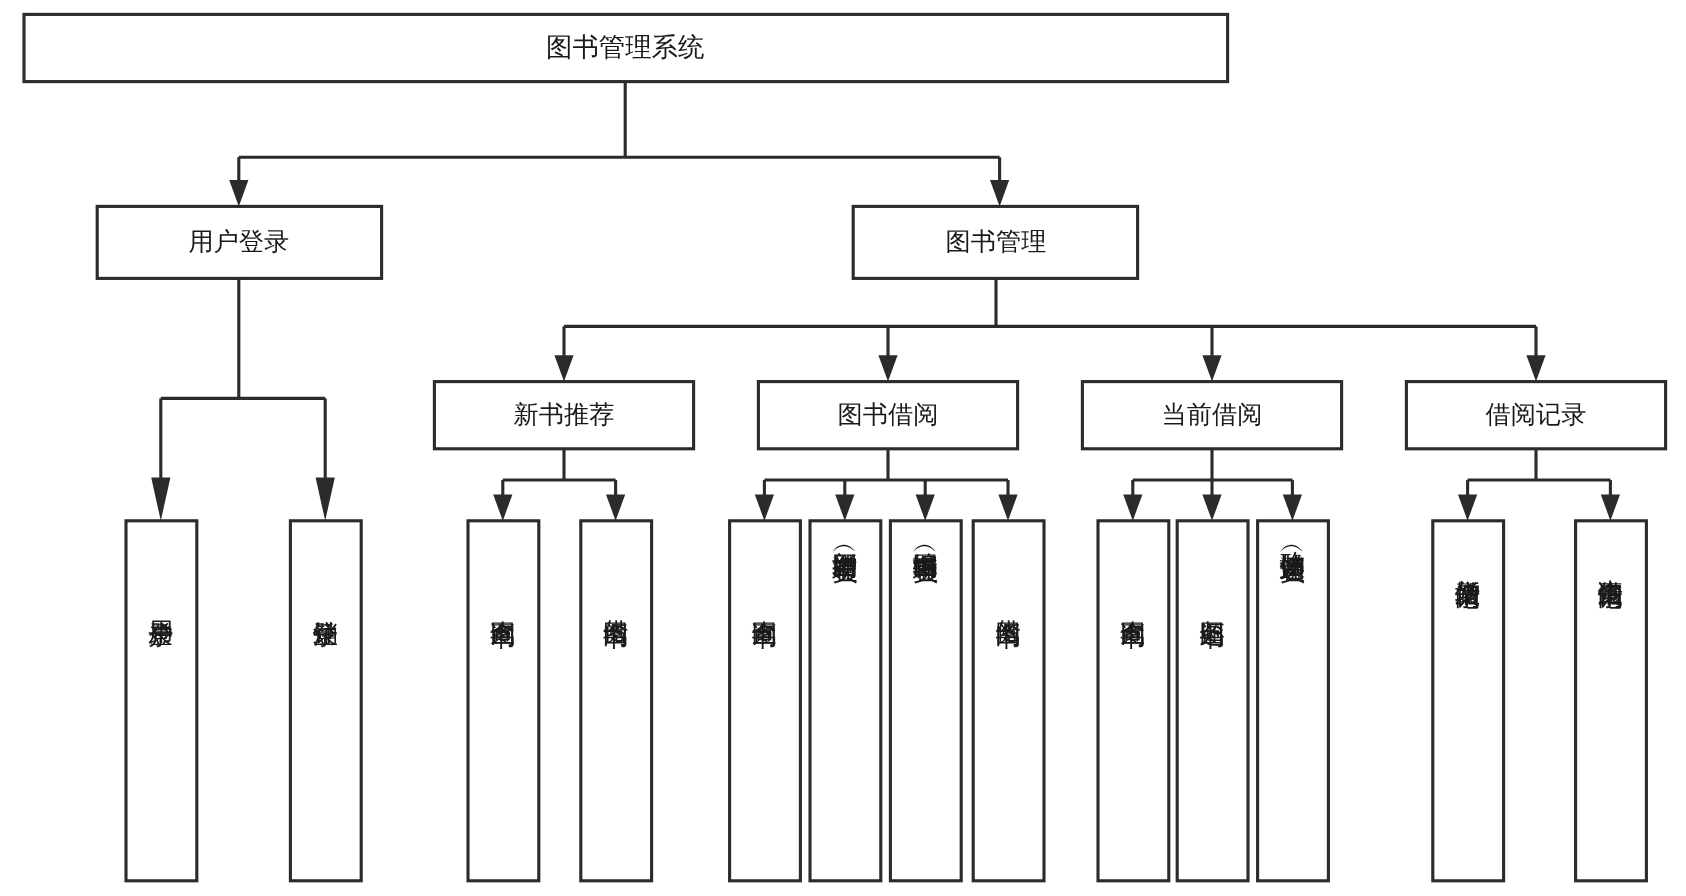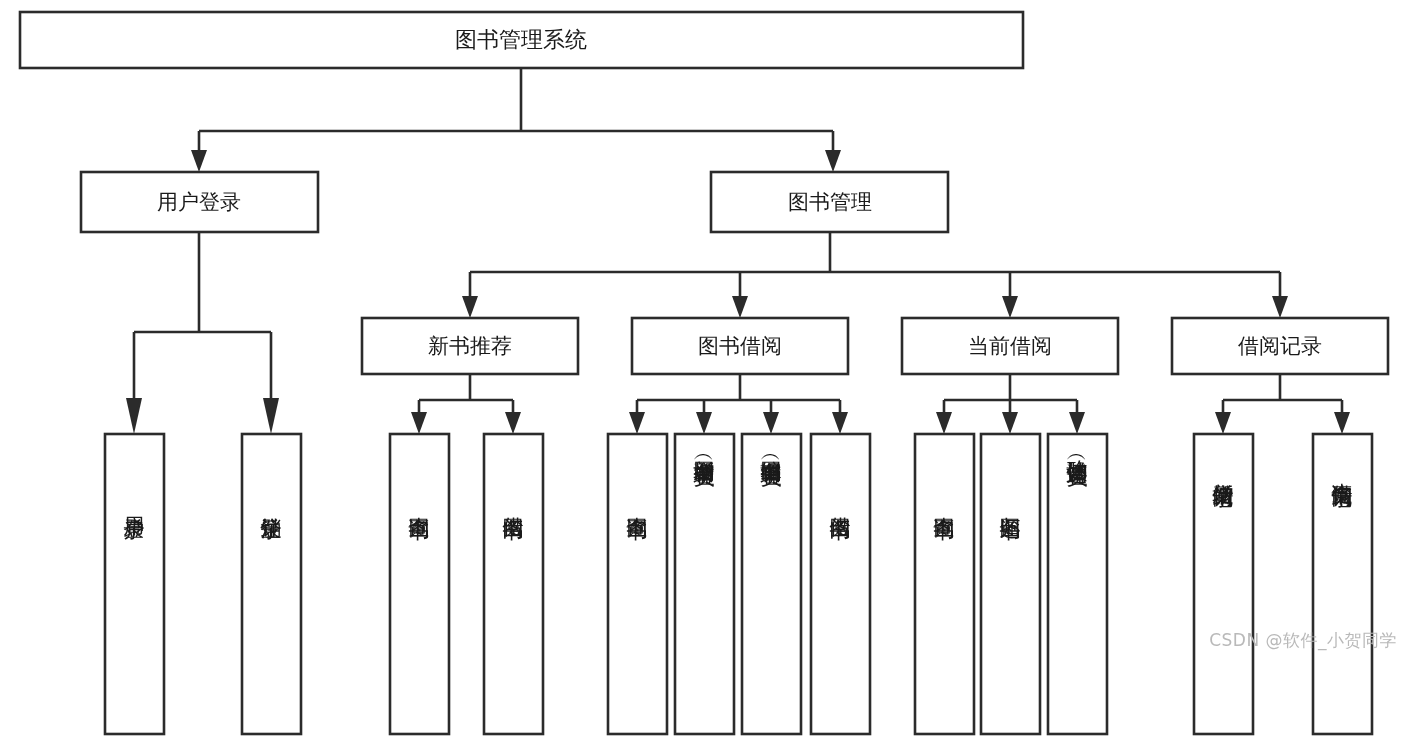--- a/index.html
+++ b/index.html
@@ -226,15 +226,14 @@
   <div class="leaf-label" style="left:771px; top:443px;">编辑图书（管理员）</div>
   <div class="leaf-label" style="left:840px; top:500px;">借阅图书</div>
 
   <div class="leaf-label" style="left:944px; top:500px;">查询图书</div>
   <div class="leaf-label" style="left:1010px; top:500px;">归还图书</div>
   <div class="leaf-label" style="left:1077px; top:443px;">确认归还（管理员）</div>
 
   <div class="leaf-label" style="left:1223px; top:466px;">新增借阅记录</div>
   <div class="leaf-label" style="left:1342px; top:466px;">查询借阅记录</div>
 
-  <div class="watermark">CSDN @软件_小贺同学</div>
 
 </div>
 
 </body></html>

